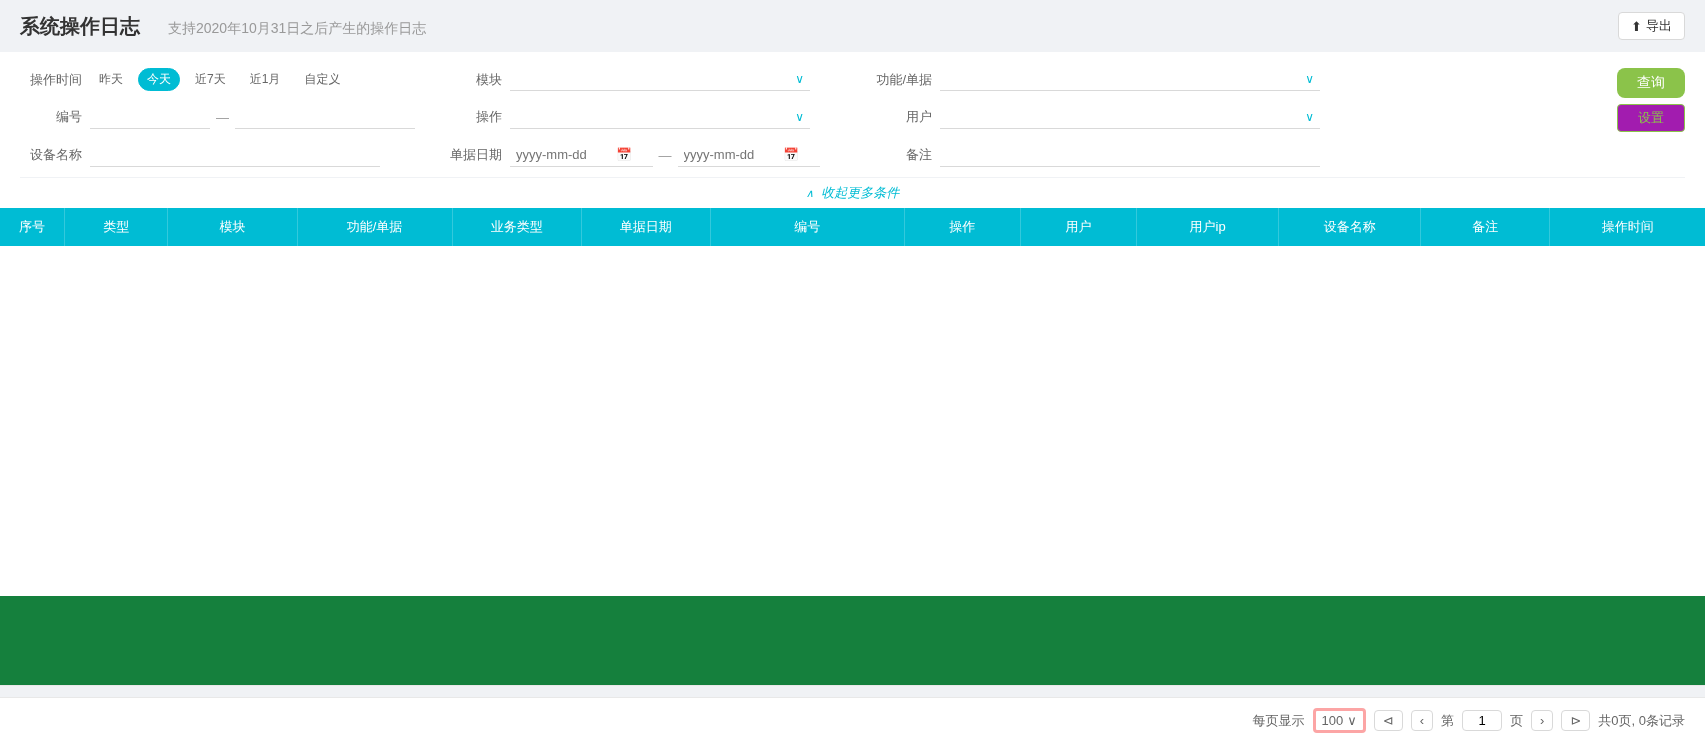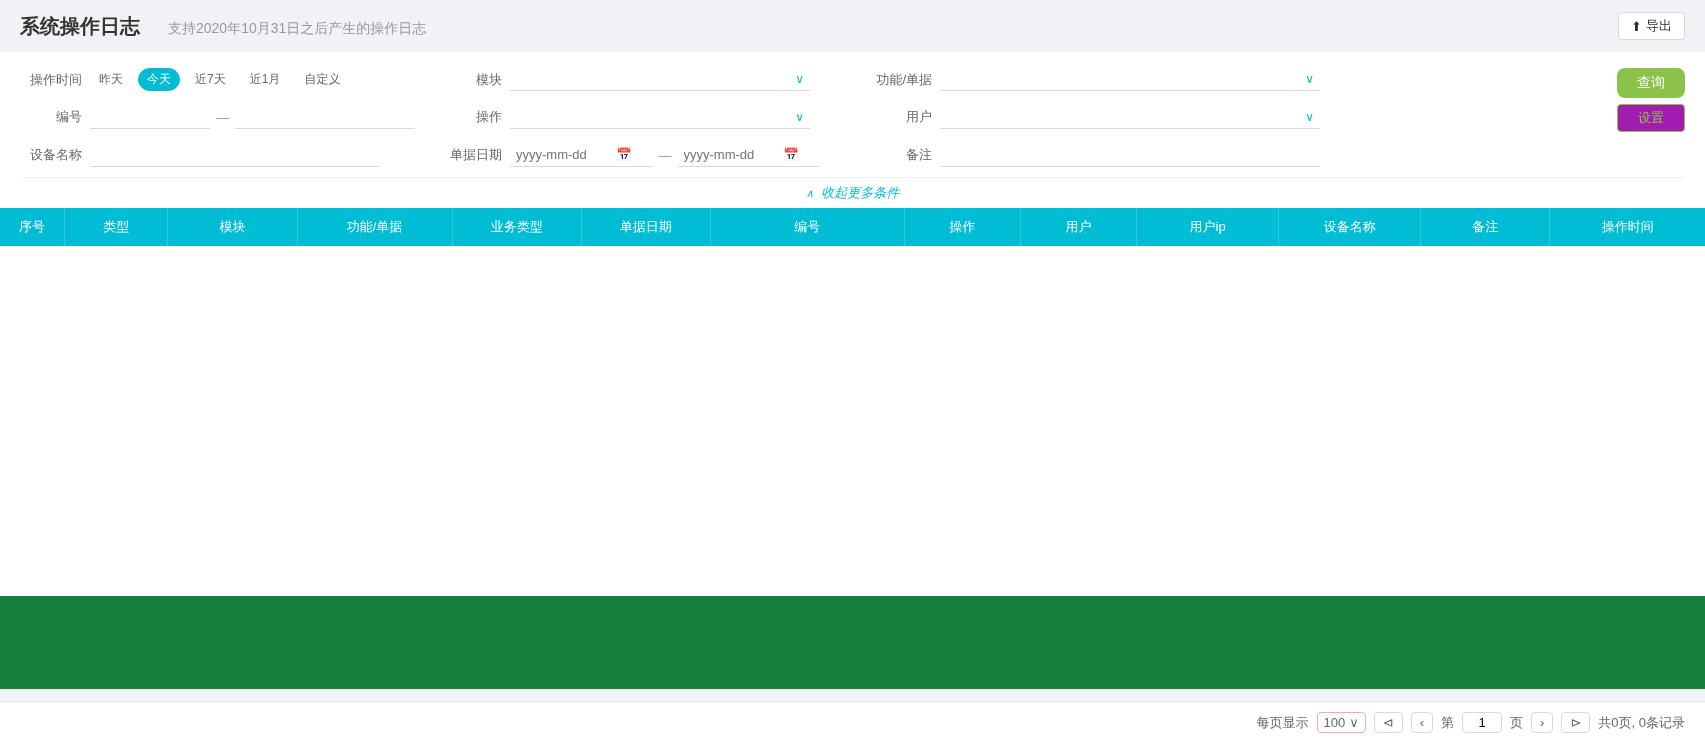--- a/index.html
+++ b/index.html
@@ -51,21 +51,21 @@
     .data-table { width: 100%; border-collapse: collapse; table-layout: fixed; }
     .data-table thead tr { background: #00bcd4; }
     .data-table thead th { color: white; font-size: 13px; font-weight: normal; padding: 10px 8px; text-align: center; border-right: 1px solid rgba(255,255,255,0.2); white-space: nowrap; }
     .data-table thead th:last-child { border-right: none; }
 
     
     .empty-area { height: 350px; display: flex; align-items: center; justify-content: center; background: white; }
 
     
     .pagination-bar { background: white; border-top: 1px solid #e8e8e8; padding: 10px 20px; display: flex; align-items: center; justify-content: flex-end; gap: 8px; font-size: 13px; color: #666; }
-    .per-page-select { border: 1px solid #fca5a5; border-radius: 4px; padding: 2px 6px; font-size: 13px; display: flex; align-items: center; gap: 4px; cursor: pointer; }
+    .per-page-select { border: 3px solid #fca5a5; border-radius: 4px; padding: 2px 6px; font-size: 13px; display: flex; align-items: center; gap: 4px; cursor: pointer; }
     .page-nav-btn { border: 1px solid #d9d9d9; border-radius: 4px; padding: 2px 8px; cursor: pointer; background: white; color: #666; font-size: 13px; }
     .page-nav-btn:disabled { color: #ccc; cursor: not-allowed; }
     .page-input { border: 1px solid #d9d9d9; border-radius: 4px; padding: 2px 6px; width: 40px; text-align: center; font-size: 13px; }
 
     
     .scrollbar-area { height: 12px; background: #f0f2f5; border-top: 1px solid #e8e8e8; overflow-x: auto; }
     .scrollbar-inner { width: 3000px; height: 1px; }
 
     .filter-section { background: white; padding: 16px 20px 0; position: relative; }
     .right-btns { position: absolute; right: 20px; top: 16px; display: flex; flex-direction: column; gap: 6px; }

